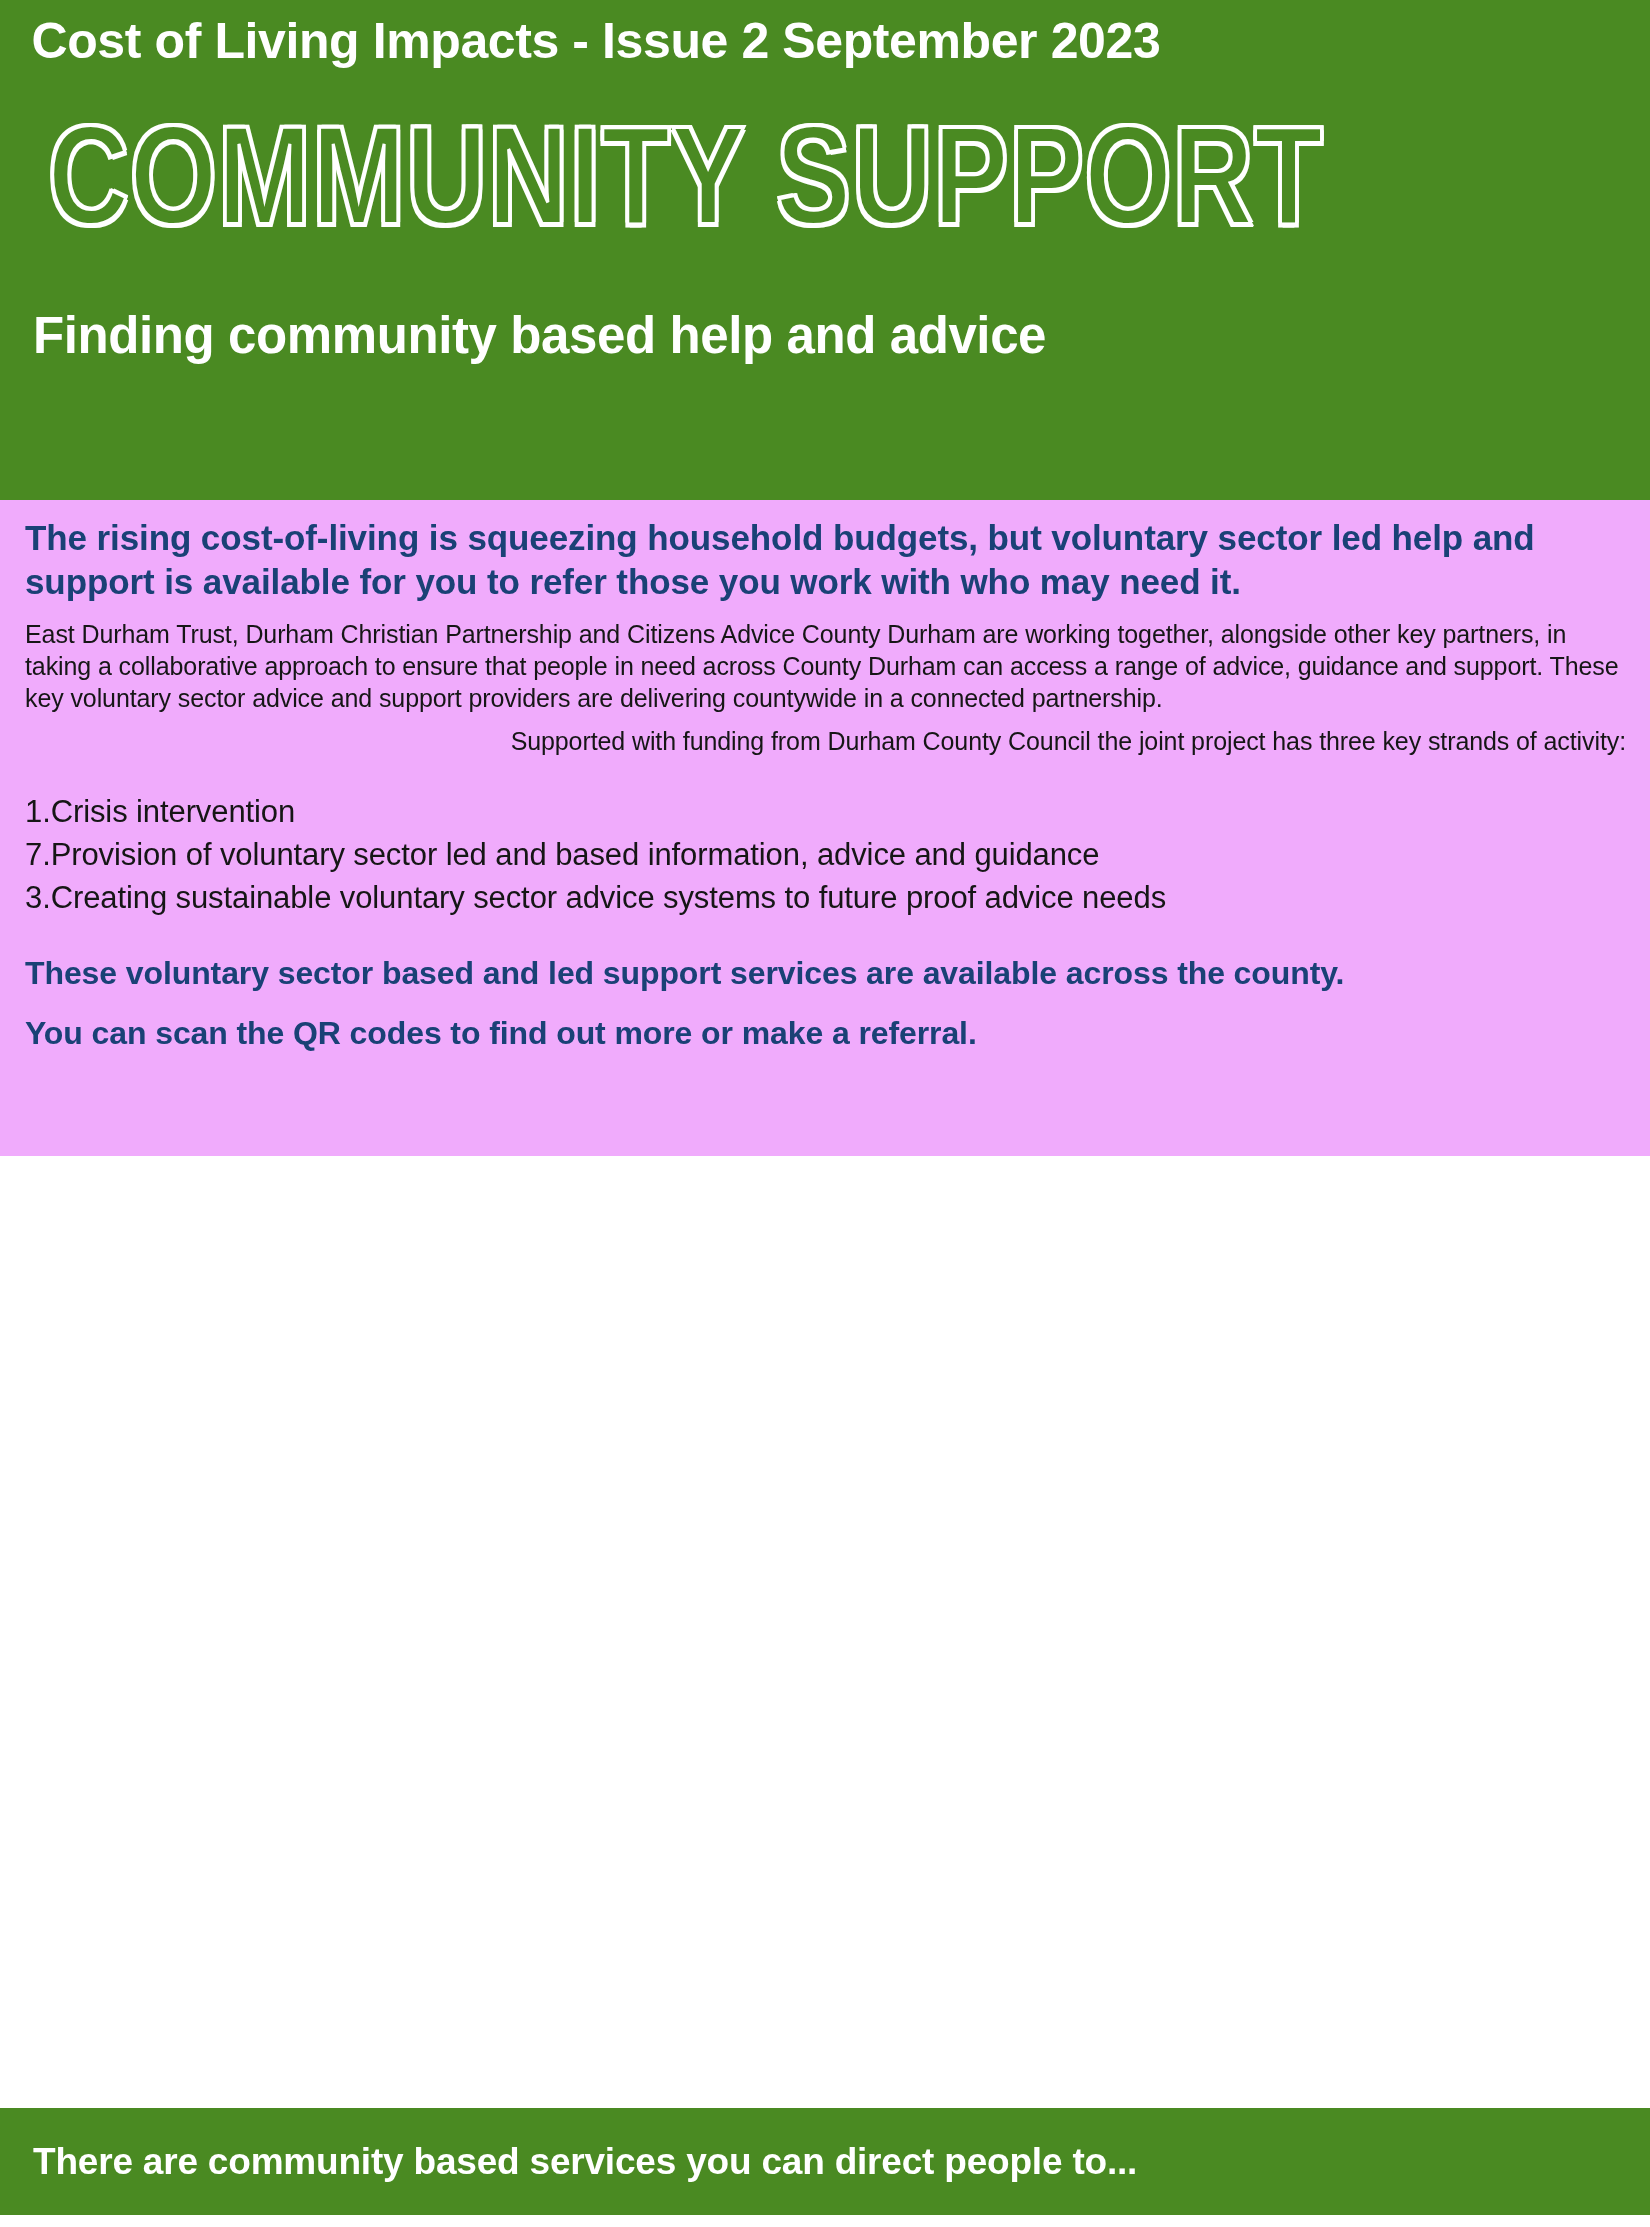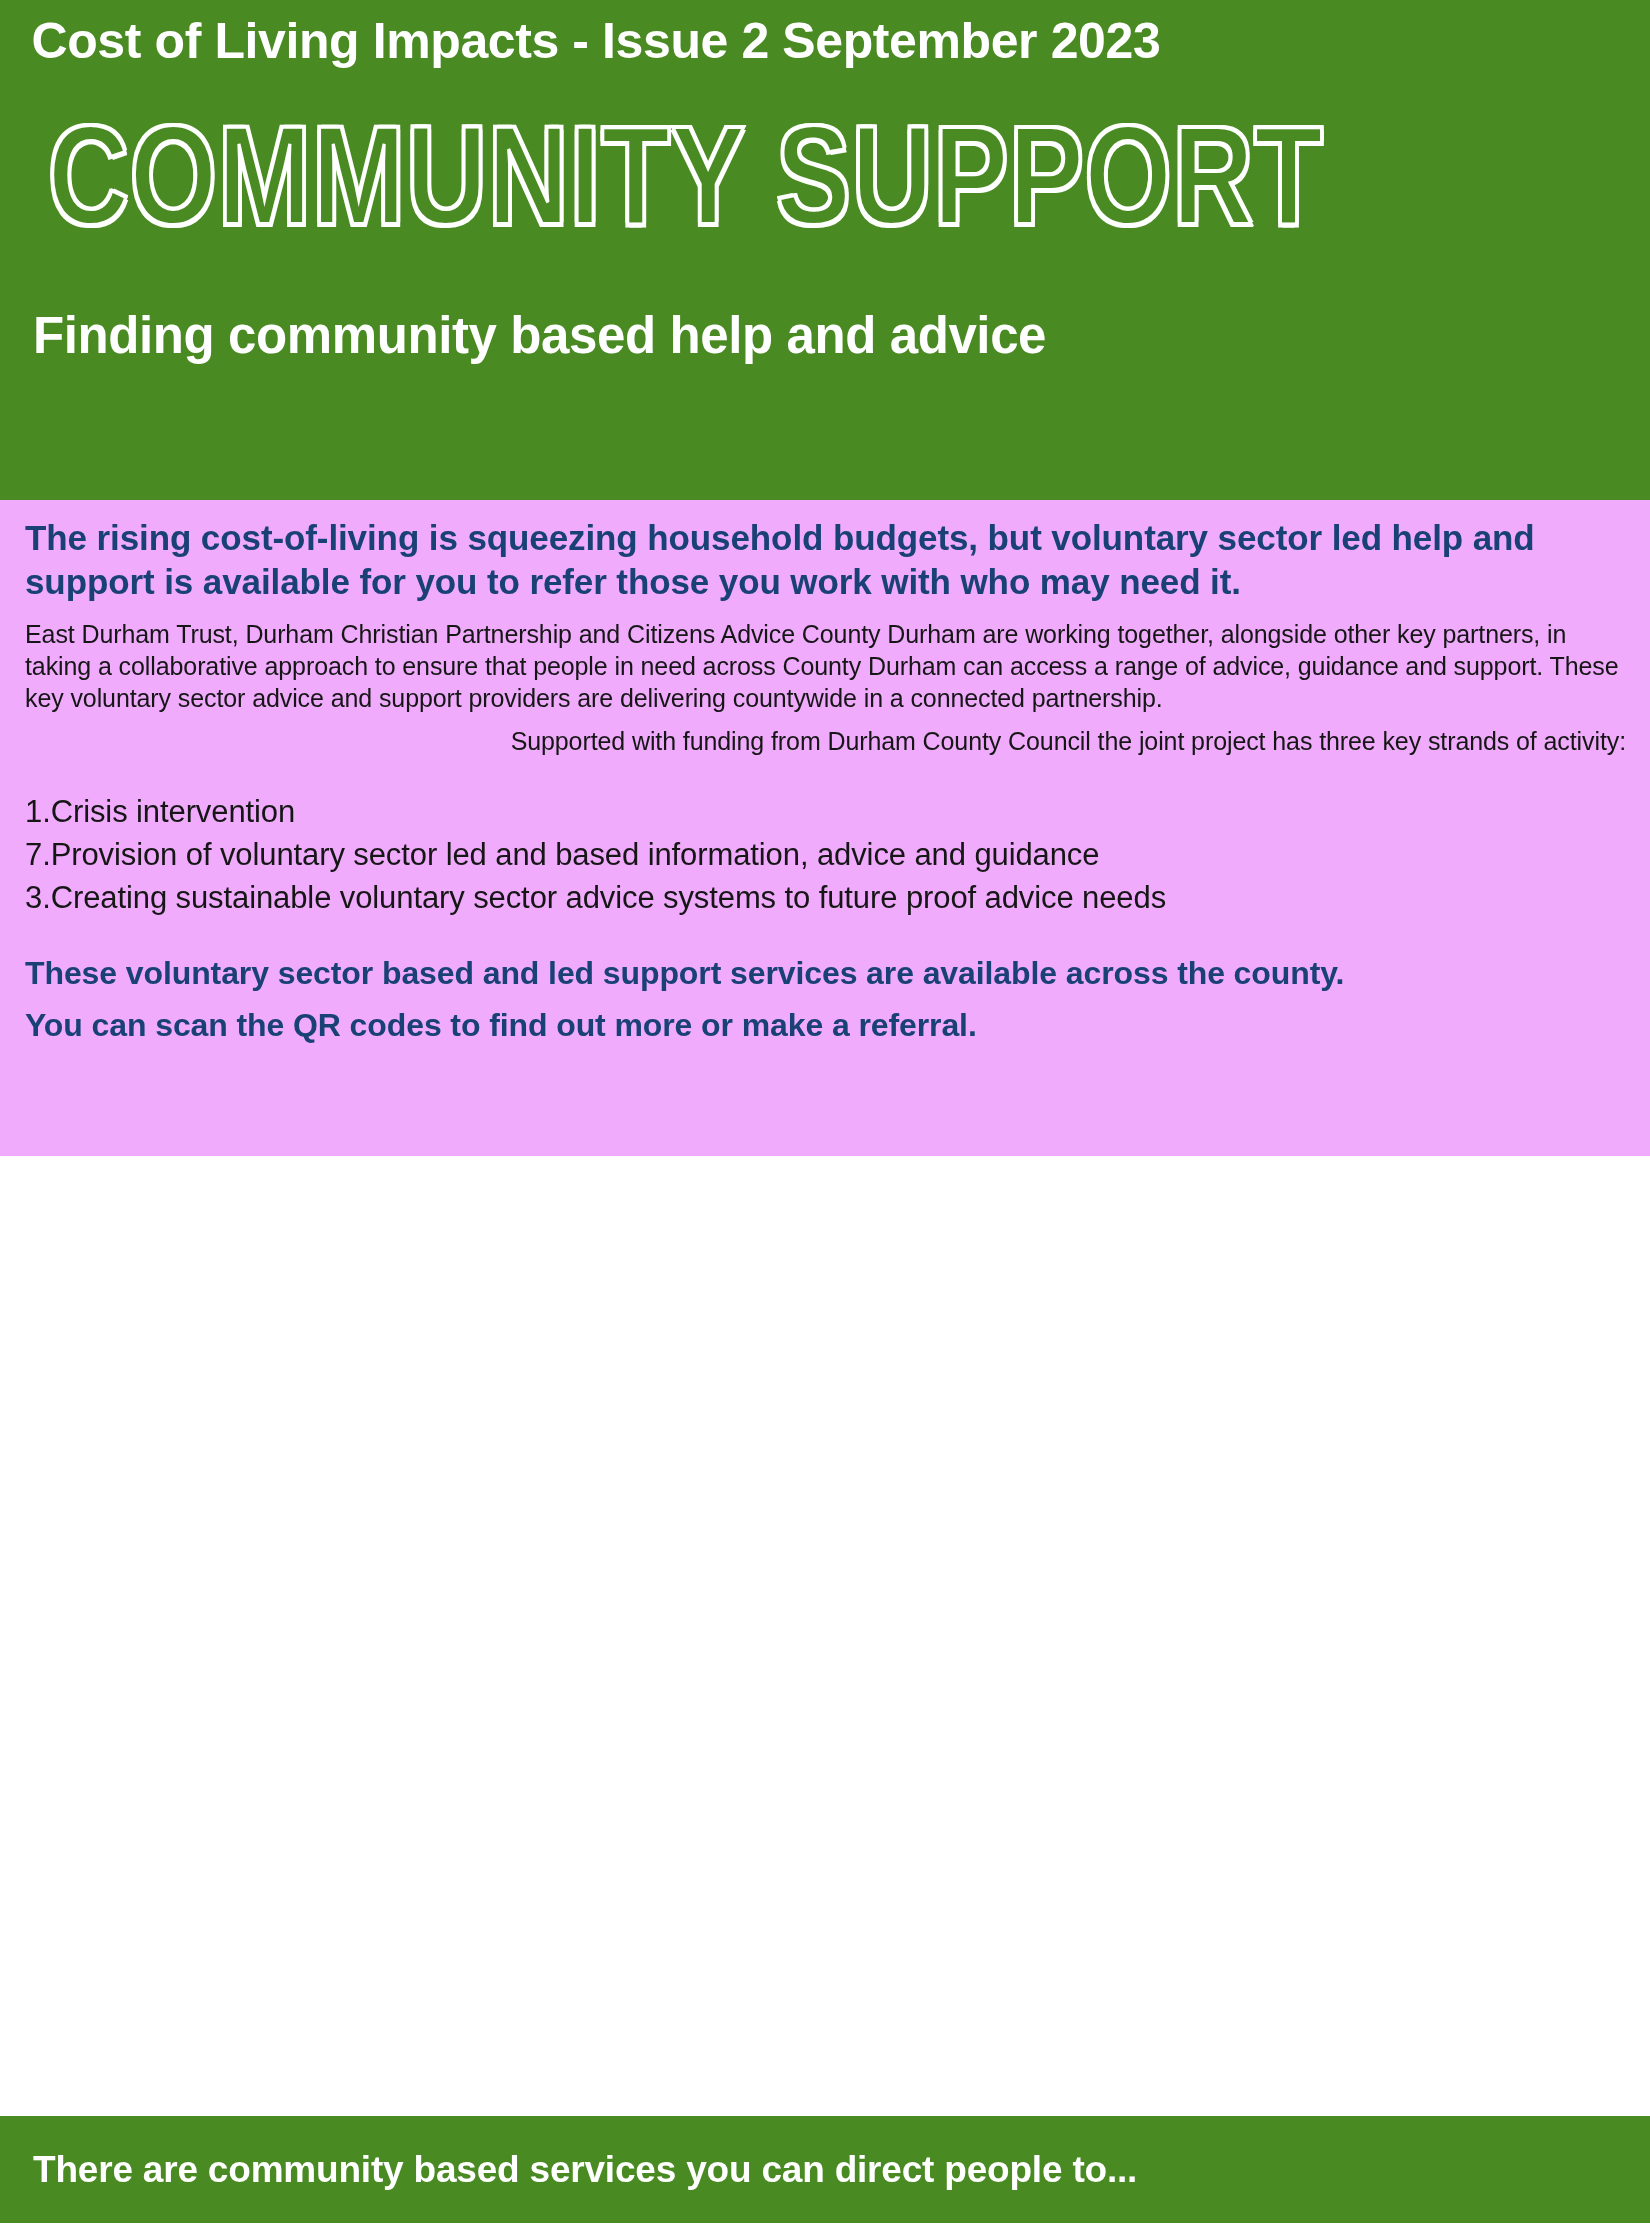--- a/index.html
+++ b/index.html
@@ -91,34 +91,34 @@
     letter-spacing: -0.1px;
   }
   .closing-bold {
     color: #1A4176;
     font-size: 32px;
     font-weight: bold;
     line-height: 1.3;
     margin: 34px 0 0 0;
     letter-spacing: -0.1px;
   }
-  .closing-bold.second { margin-top: 10px; }
+  .closing-bold.second { margin-top: 18px; }
 
   
   .diagram-area {
     background: #ffffff;
     position: relative;
     height: 965px;
   }
 
   
   .footer-band {
     position: absolute;
     left: 0;
-    bottom: 4px;
+    bottom: 12px;
     width: 1651px;
     height: 107px;
     background: #4A8A22;
     display: flex;
     align-items: center;
   }
   .footer-text {
     color: #ffffff;
     font-size: 37px;
     font-weight: bold;

